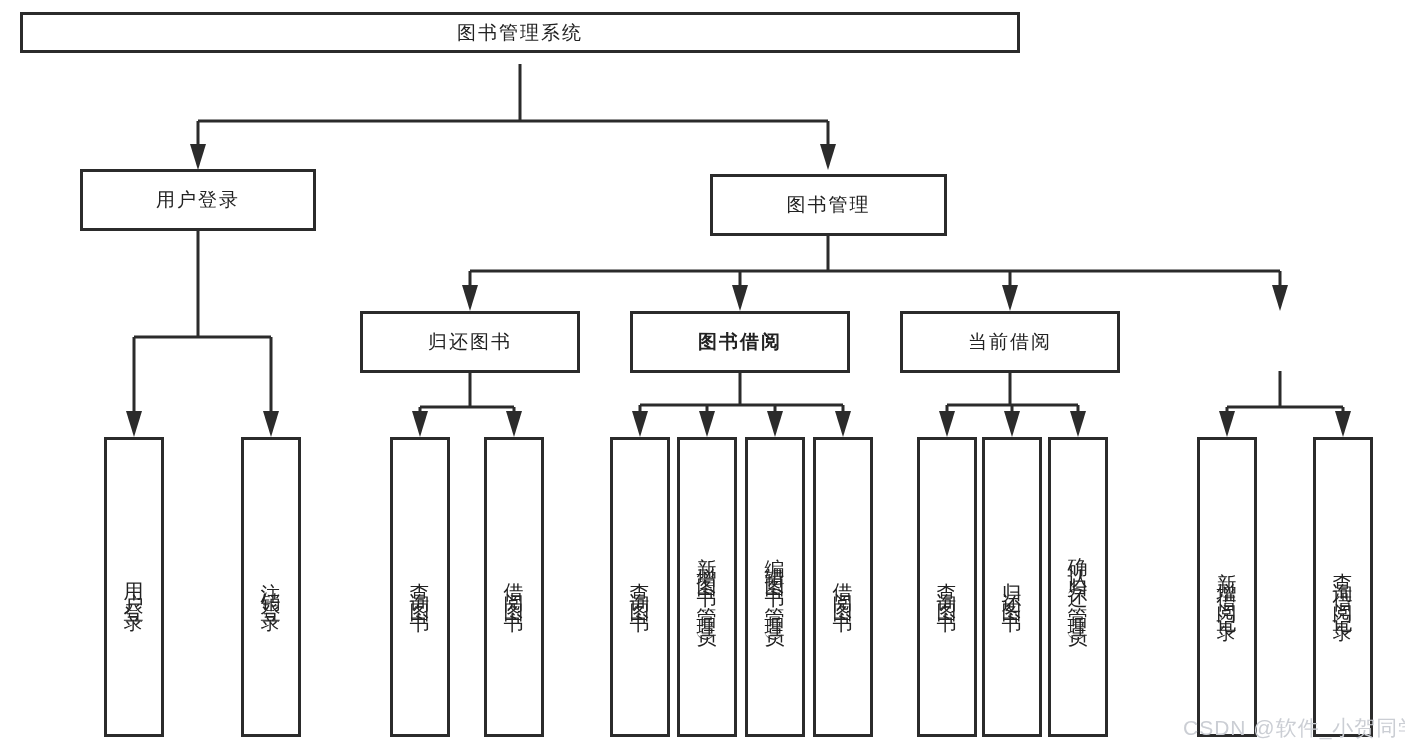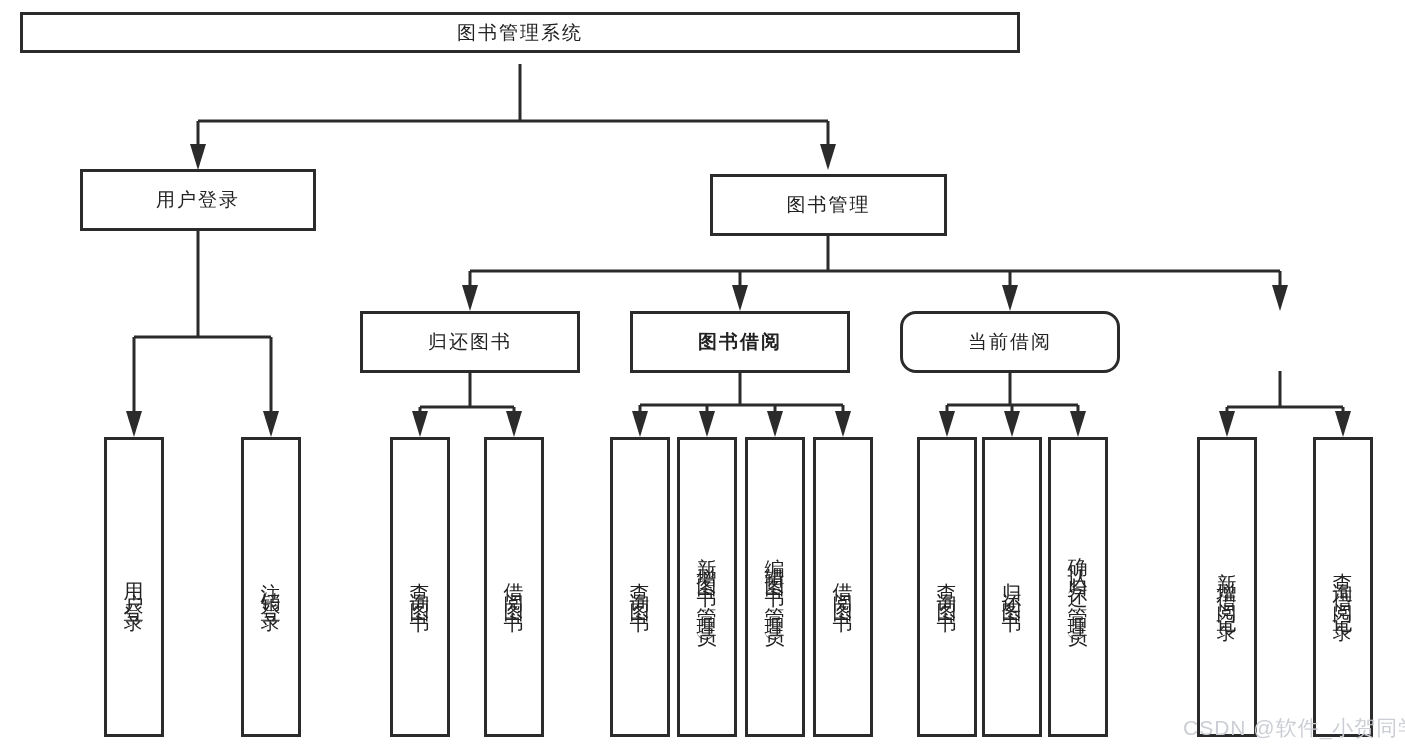--- a/index.html
+++ b/index.html
@@ -29,21 +29,21 @@
     width:60px;top:437px;height:300px;
   }
   
   #b-root{left:20px;top:12px;width:1000px;height:41px;}
   
   #b-user{left:80px;top:169px;width:236px;height:62px;}
   #b-mgmt{left:710px;top:174px;width:237px;height:62px;}
   
   #b-s0{left:360px;top:311px;width:220px;height:62px;}
   #b-s1{left:630px;top:311px;width:220px;height:62px;font-weight:bold;}
-  #b-s2{left:900px;top:311px;width:220px;height:62px;border-radius:16px;}
+  #b-s2{left:900px;top:311px;width:220px;height:62px;}
   #b-s3{left:1170px;top:311px;width:220px;height:62px;}
   
   #lf-g1a{left:104px;}  #lf-g1b{left:241px;}
   #lf-g2a{left:390px;}  #lf-g2b{left:484px;}
   #lf-g3a{left:610px;}  #lf-g3b{left:677px;}  #lf-g3c{left:745px;}  #lf-g3d{left:813px;}
   #lf-g4a{left:917px;}  #lf-g4b{left:982px;}  #lf-g4c{left:1048px;}
   #lf-g5a{left:1197px;} #lf-g5b{left:1313px;}
   #watermark{
     position:absolute;left:1183px;top:714px;z-index:5;
     font-size:21px;letter-spacing:1px;color:var(--watermark-text);

